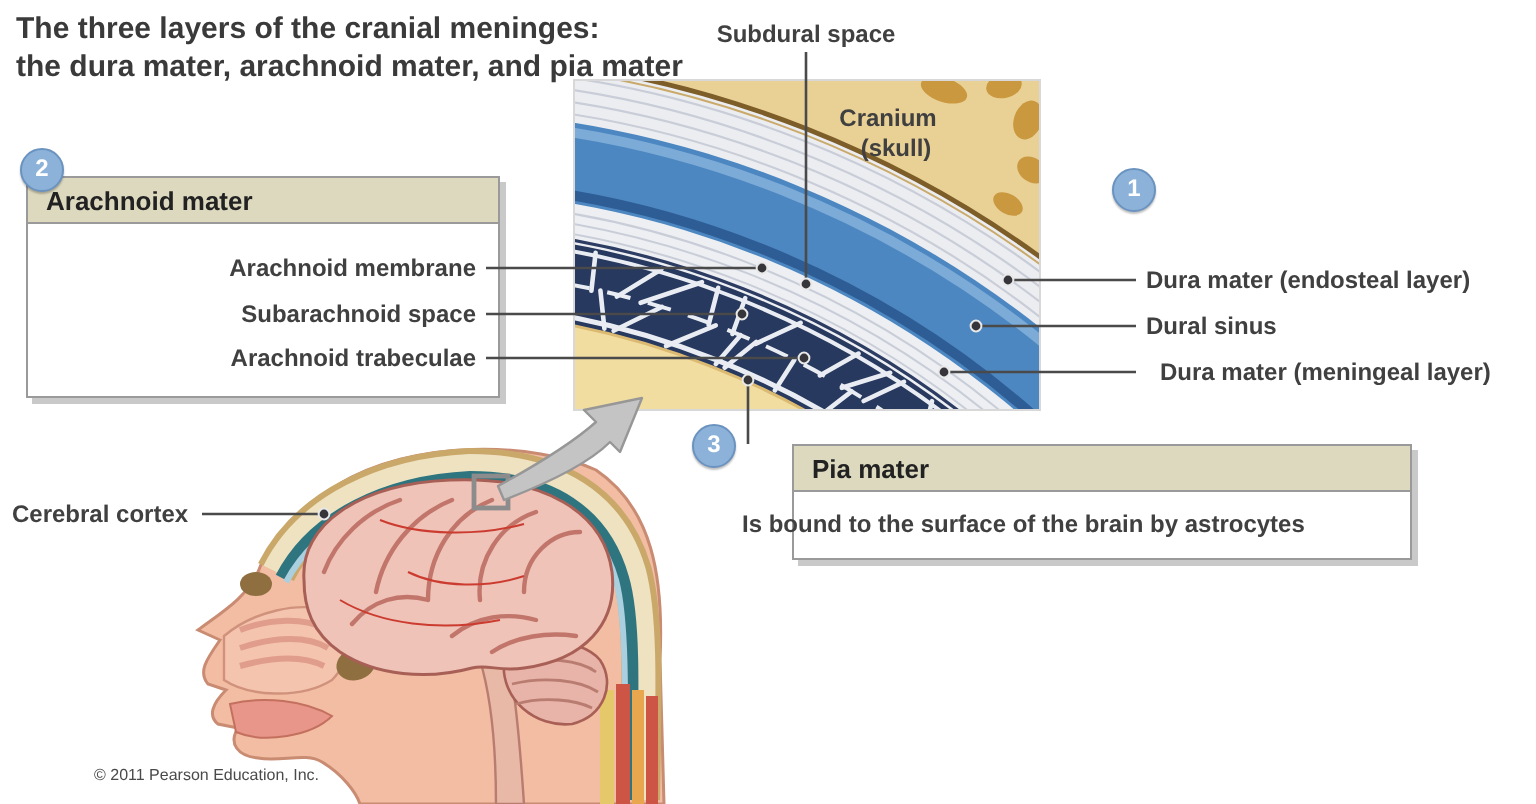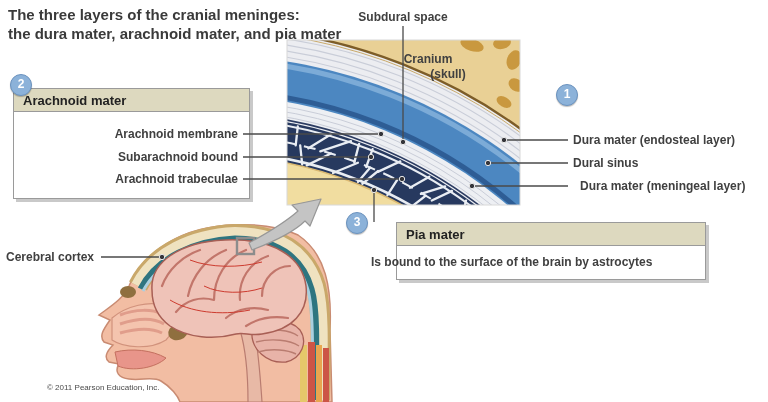--- a/index.html
+++ b/index.html
@@ -173,36 +173,36 @@
   <div class="title">
     <div>The three layers of the cranial meninges:</div>
     <div>the dura mater, arachnoid mater, and pia mater</div>
   </div>
 
   <div class="callout" style="left:13px;top:88px;width:235px;height:109px;">
     <div class="hdr">Arachnoid mater</div>
   </div>
   <div class="badge" style="left:10px;top:74px;">2</div>
   <div class="lab right" style="left:20px;top:127px;width:218px;">Arachnoid membrane</div>
-  <div class="lab right" style="left:20px;top:150px;width:218px;">Subarachnoid bound</div>
+  <div class="lab right" style="left:20px;top:150px;width:218px;">Subarachnoid space</div>
   <div class="lab right" style="left:20px;top:172px;width:218px;">Arachnoid trabeculae</div>
 
   <div class="badge" style="left:556px;top:84px;">1</div>
   <div class="lab" style="left:573px;top:133px;">Dura mater (endosteal layer)</div>
   <div class="lab" style="left:573px;top:156px;">Dural sinus</div>
   <div class="lab" style="left:580px;top:179px;">Dura mater (meningeal layer)</div>
 
   <div class="callout" style="left:360px;top:222px;width:308px;height:56px;margin-left:36px;">
     <div class="hdr">Pia mater</div>
   </div>
   <div class="badge" style="left:346px;top:212px;">3</div>
   <div class="lab" style="left:371px;top:255px;">Is bound to the surface of the brain by astrocytes</div>
 
   <div class="lab center" style="left:323px;top:10px;width:160px;">Subdural space</div>
-  <div class="lab center" style="left:368px;top:52px;width:120px;">Cranium</div>
+  <div class="lab center" style="left:384px;top:52px;width:120px;">Cranium</div>
   <div class="lab center" style="left:388px;top:67px;width:120px;">(skull)</div>
   <div class="lab" style="left:6px;top:250px;">Cerebral cortex</div>
 
   <div class="copyright">© 2011 Pearson Education, Inc.</div>
 
   <svg class="over" width="768" height="402" viewBox="0 0 768 402">
     <g stroke="#4a4a4a" stroke-width="1.3">
       <line x1="243" y1="134" x2="381" y2="134"></line>
       <line x1="243" y1="157" x2="371" y2="157"></line>
       <line x1="243" y1="179" x2="402" y2="179"></line>

